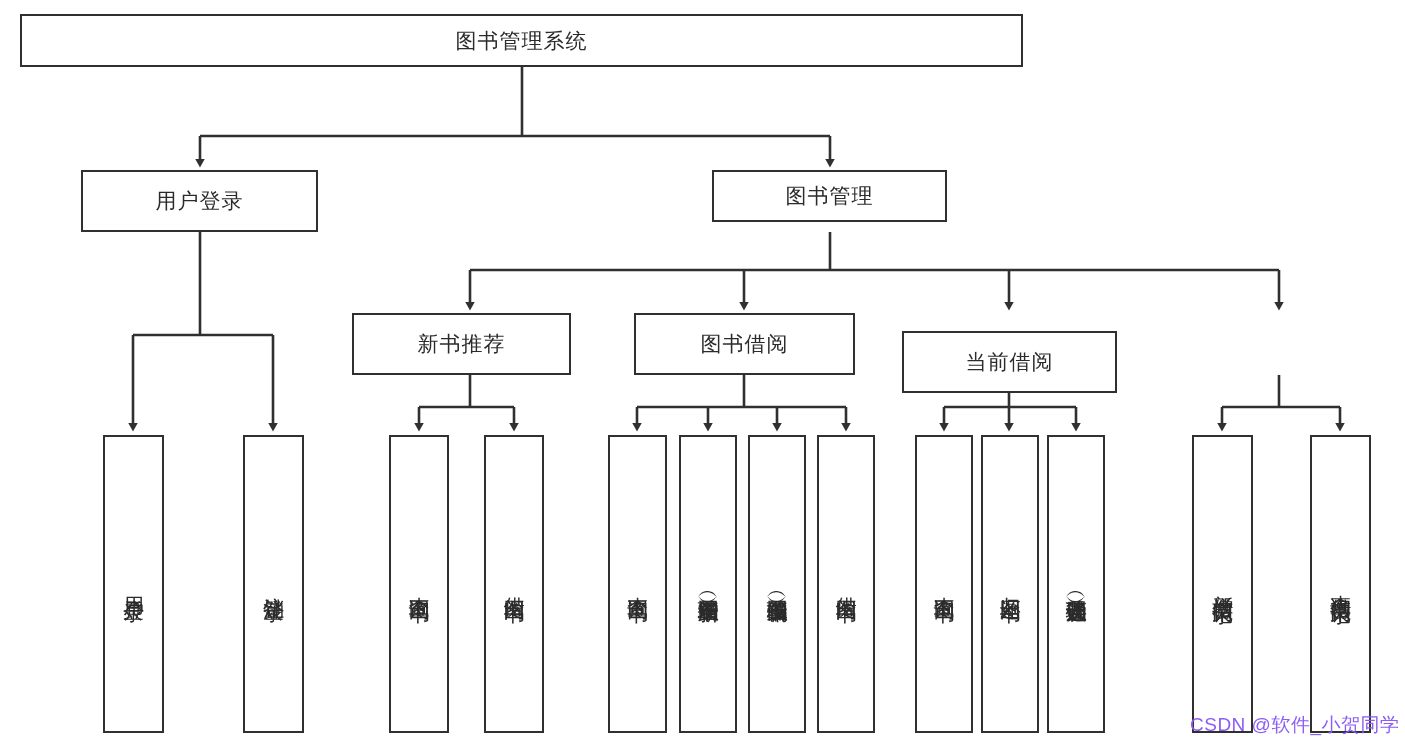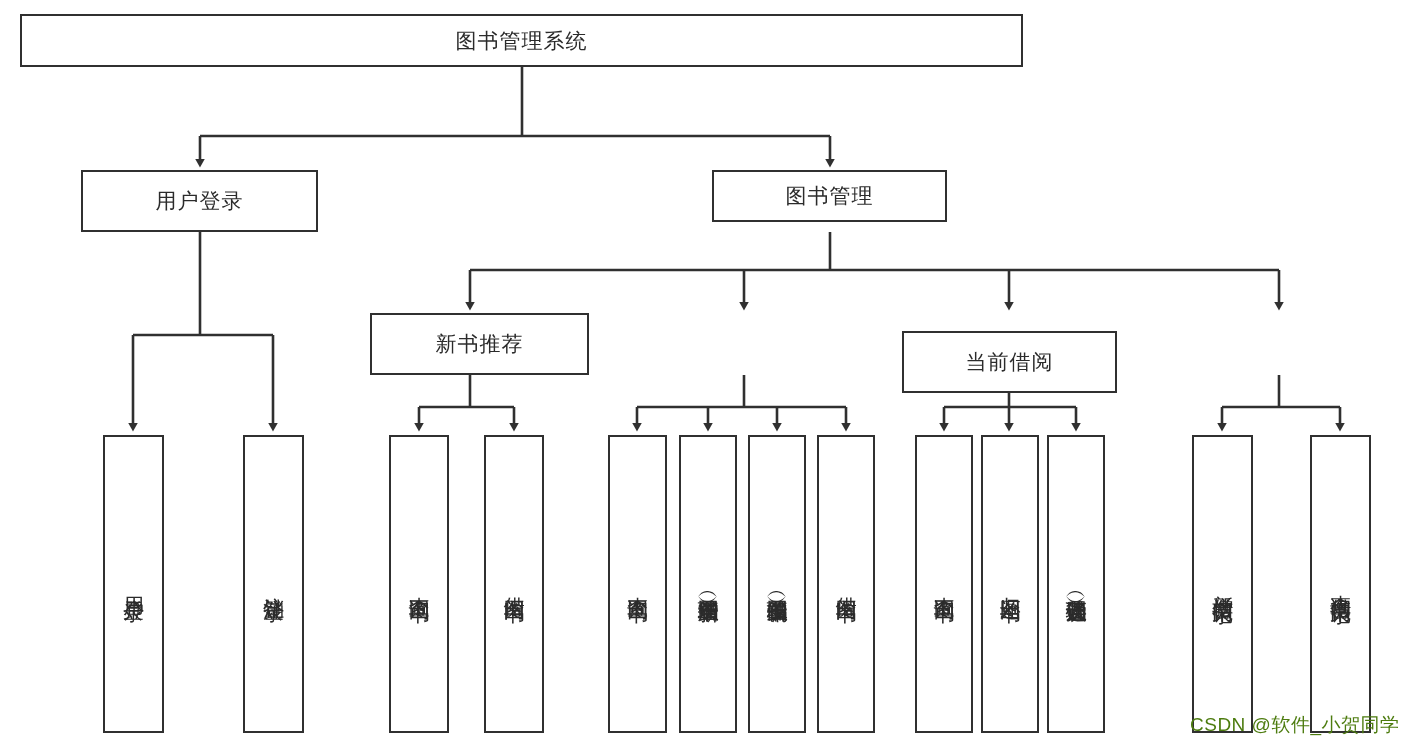--- a/index.html
+++ b/index.html
@@ -7,21 +7,21 @@
        font-family:"Liberation Sans","DejaVu Sans",sans-serif;}
   #stage{position:relative;width:1405px;height:747px;background:#fff;}
   svg#wires{position:absolute;left:0;top:0;width:1405px;height:747px;}
   .node{position:absolute;box-sizing:border-box;background:#ffffff;
         border:2px solid #303030;display:flex;align-items:center;
         justify-content:center;color:#2b2b2b;}
   .node.h{font-size:21px;letter-spacing:1px;}
   .node.v{writing-mode:vertical-rl;text-orientation:upright;
           font-size:21px;line-height:1.16;letter-spacing:2px;padding:6px 0;}
   .node.v.tight{letter-spacing:0px;}
-  .watermark{position:absolute;color:#4d7c0f;font-size:19px;
+  .watermark{position:absolute;color:#8b5cf6;font-size:19px;
              letter-spacing:0.5px;white-space:nowrap;}
 </style>
 </head>
 <body>
 
 <div id="stage">
 
   <svg id="wires" viewBox="0 0 1405 747">
     <defs>
       <marker id="arrow" markerWidth="9" markerHeight="10" refX="1.5" refY="5" orient="auto" markerUnits="userSpaceOnUse">
@@ -70,21 +70,22 @@
       <path d="M1222,407 L1222,424" marker-end="url(#arrow)"></path>
       <path d="M1340,407 L1340,424" marker-end="url(#arrow)"></path>
     </g>
   </svg>
 
   <div class="node h" style="left:20px;top:14px;width:1003px;height:53px;">图书管理系统</div>
 
   <div class="node h" style="left:81px;top:170px;width:237px;height:62px;">用户登录</div>
   <div class="node h" style="left:712px;top:170px;width:235px;height:52px;">图书管理</div>
 
-  <div class="node h" style="left:370px;top:313px;width:219px;height:62px;">新书推荐</div>
+  <div class="node h" style="left:352px;top:313px;width:219px;height:62px;">新书推荐</div>
+  <div class="node h" style="left:634px;top:313px;width:221px;height:62px;">图书借阅</div>
   <div class="node h" style="left:902px;top:331px;width:215px;height:62px;">当前借阅</div>
 
   <div class="node v" style="left:103px;top:435px;width:61px;height:298px;">用户登录</div>
   <div class="node v" style="left:243px;top:435px;width:61px;height:298px;">注销登录</div>
 
   <div class="node v" style="left:389px;top:435px;width:60px;height:298px;">查询图书</div>
   <div class="node v" style="left:484px;top:435px;width:60px;height:298px;">借阅图书</div>
 
   <div class="node v" style="left:608px;top:435px;width:59px;height:298px;">查询图书</div>
   <div class="node v tight" style="left:679px;top:435px;width:58px;height:298px;">新增图书（管理员）</div>

